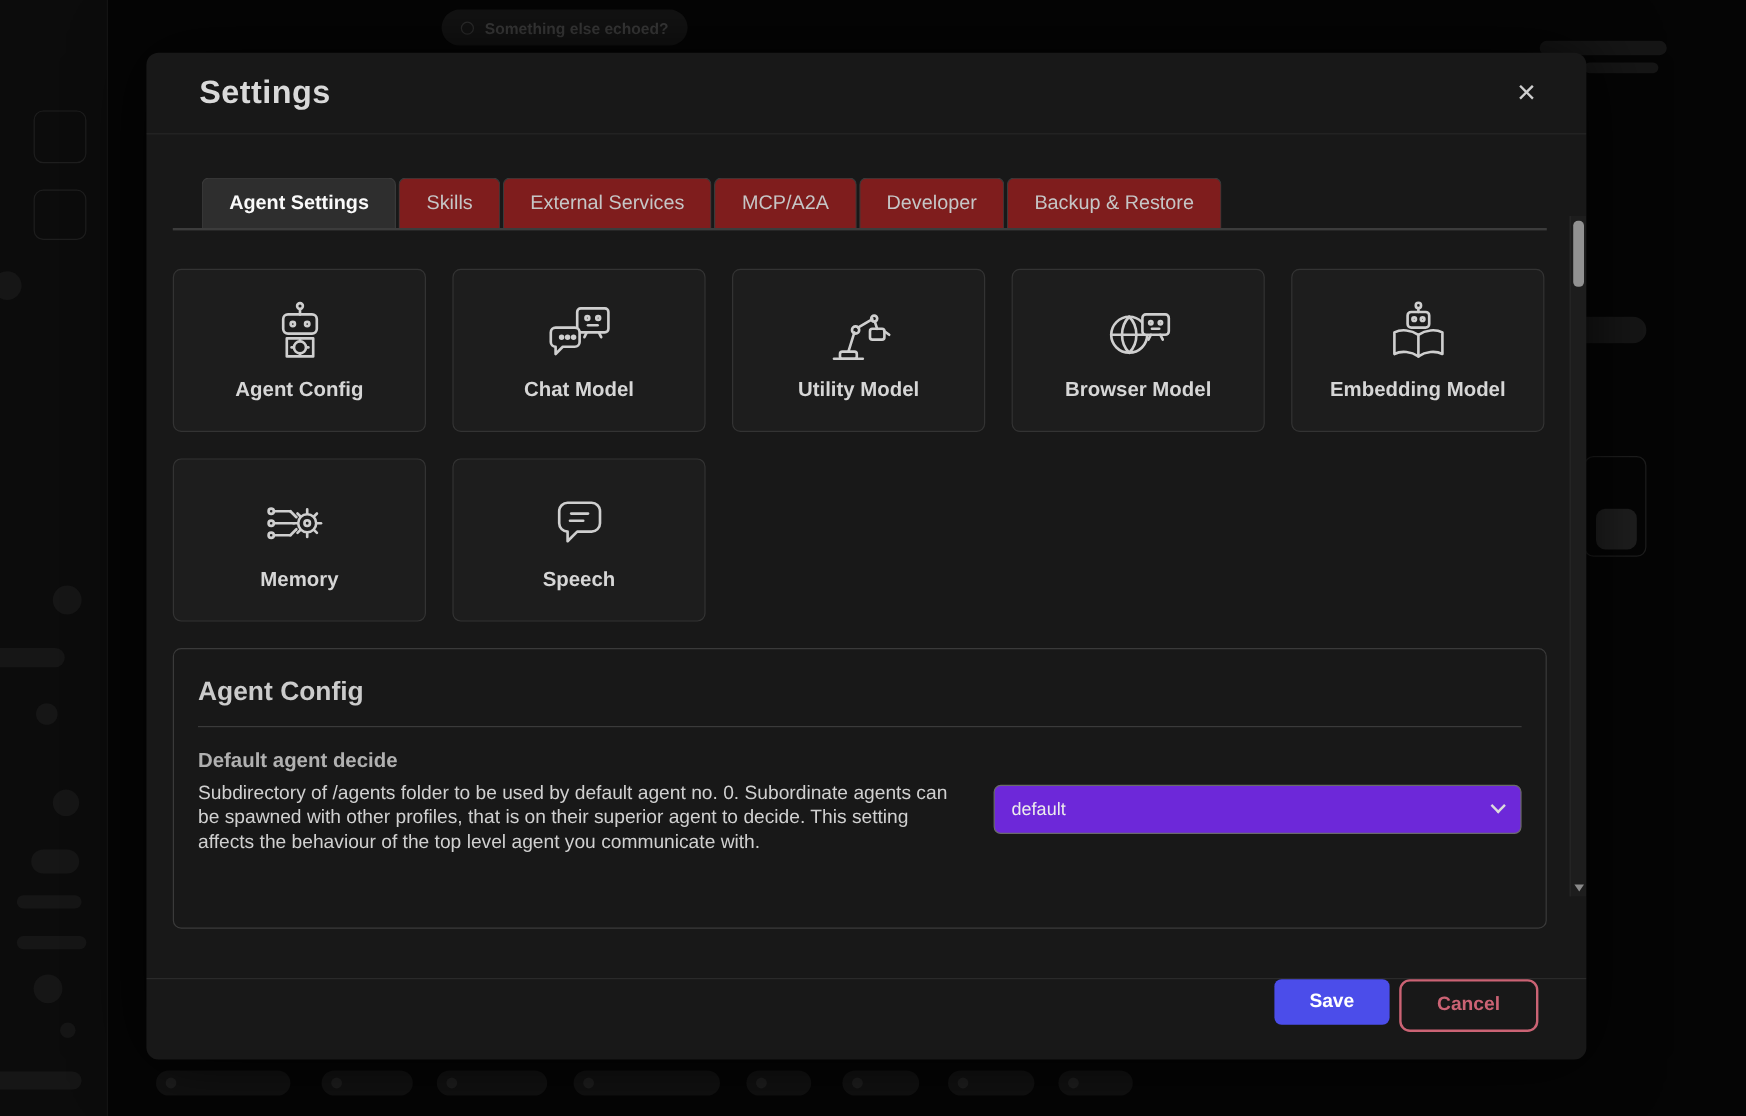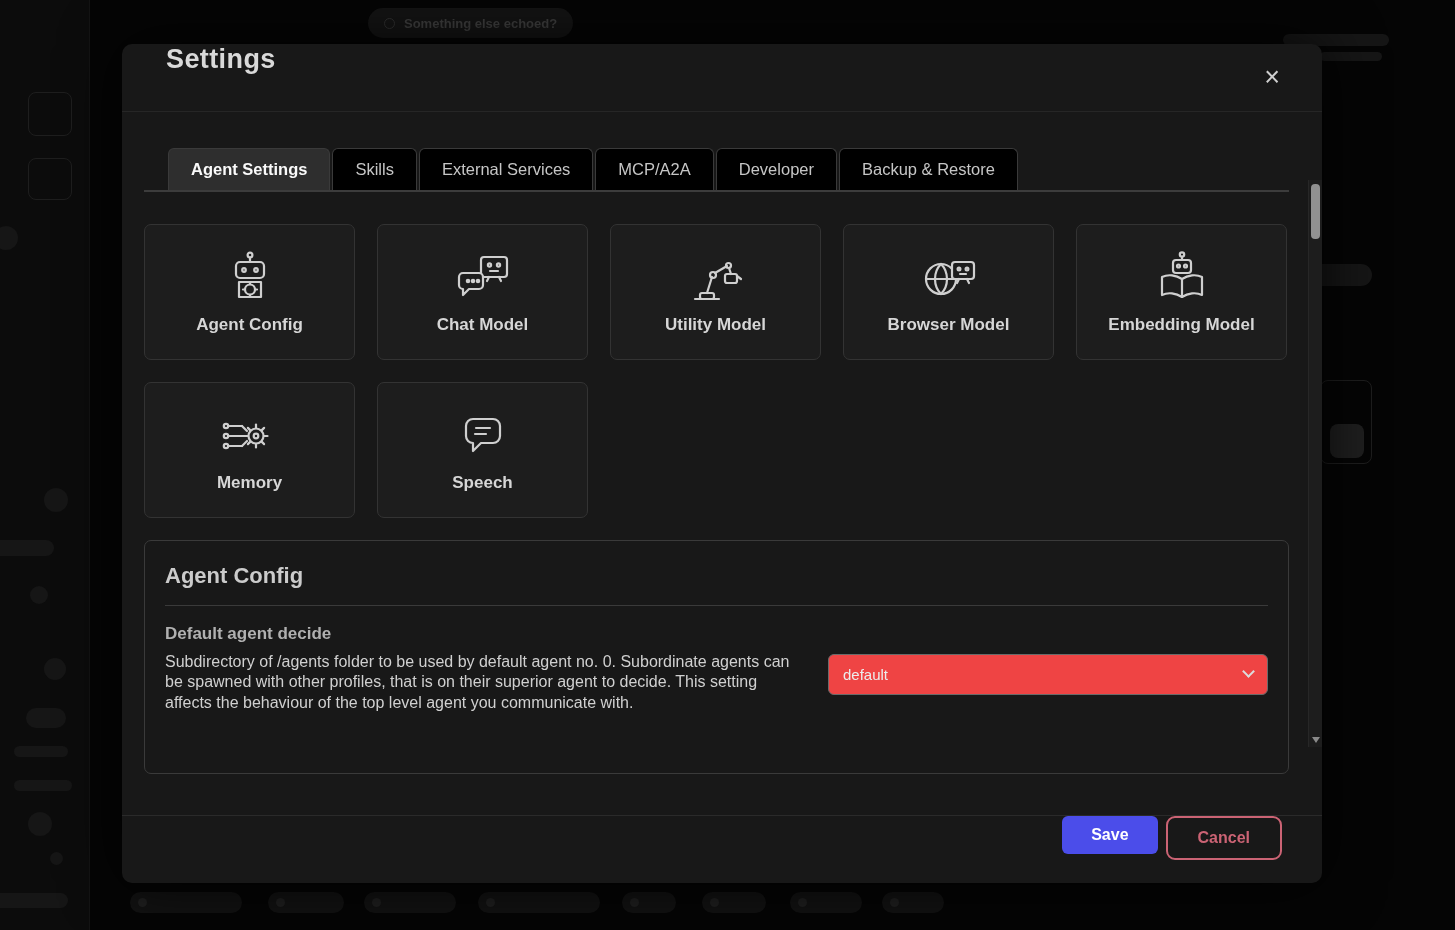--- a/index.html
+++ b/index.html
@@ -18,53 +18,53 @@
   .bg-pill .ring { width:11px; height:11px; border:1.5px solid #303030; border-radius:50%; }
   .bottom-pill { position:absolute; top:892px; height:21px; background:#121212;
                  border-radius:11px; display:flex; align-items:center; padding:0 8px; gap:6px; }
   .bottom-pill .dot { width:9px; height:9px; border-radius:50%; background:#1f1f1f; }
 
   
   .modal { position:absolute; left:122px; top:44px; width:1200px; height:839px;
            background:#181818; border-radius:10px; box-shadow:0 0 60px rgba(0,0,0,.85);
            display:flex; flex-direction:column; overflow:hidden; }
 
-  .modal-header { flex:0 0 68px; display:flex; 
+  .modal-header { flex:0 0 68px; display:flex; align-items:center;
                   justify-content:space-between; padding:0 42px 0 44px;
                   border-bottom:1px solid #262626; }
   .modal-title { font-size:27px; font-weight:bold; color:#d9d9d9; letter-spacing:.4px; }
   .close-btn { background:none; border:none; color:#cfcfcf; font-size:27px;
                line-height:1; cursor:pointer; font-family:inherit; }
 
   .modal-body { flex:1 1 auto; overflow:hidden; padding:36px 33px 0 22px; position:relative; }
 
   .tabs { display:flex; gap:2px; align-items:flex-end; padding-left:24px;
           border-bottom:2px solid #3c3c3c; }
-  .tab { padding:11px 22px; background:#000000; border:1px solid #3a3a3a; border-bottom:none;
+  .tab { padding:11px 22px; background:#7f1d1d; border:1px solid #3a3a3a; border-bottom:none;
          border-radius:6px 6px 0 0; color:#c6c6c6; font-size:16.5px; cursor:pointer;
          font-family:inherit; white-space:nowrap; }
   .tab.active { background:#2e2e2e; color:#fafafa; font-weight:bold; }
 
   .cards { display:flex; flex-wrap:wrap; gap:22px; margin-top:32px; width:1145px; }
   .card { width:211px; height:136px; background:#1d1d1d; border:1px solid #333;
           border-radius:7px; display:flex; flex-direction:column; align-items:center;
           justify-content:center; gap:8px; cursor:pointer; }
   .card svg { display:block; }
   .card-label { color:#d6d6d6; font-weight:bold; font-size:17px; }
 
   .section { margin-top:22px; width:1145px; border:1px solid #3a3a3a; border-radius:7px;
              padding:22px 20px 60px 20px; }
   .section-title { font-size:22px; font-weight:bold; color:#cbcbcb; }
   .section-divider { border:none; border-top:1px solid #3a3a3a; margin:16px 0 18px; }
   .section-subtitle { font-size:17px; color:#d5d5d5; margin-bottom:30px; }
   .field-label { font-size:17px; font-weight:bold; color:#b0b0b0; margin-bottom:8px; }
   .field-row { display:flex; justify-content:space-between; align-items:flex-start; }
   .field-desc { width:632px; font-size:16px; line-height:1.28; color:#d0d0d0; }
   .select-wrap { position:relative; width:440px; margin-top:2px; }
-  .select-wrap select { width:100%; height:41px; background:#ef4444; color:#ececec;
+  .select-wrap select { width:100%; height:41px; background:#6d28d9; color:#ececec;
                         border:1px solid #6a6a6a; border-radius:6px; padding:0 34px 0 14px;
                         font-size:15px; font-family:inherit; appearance:none; -webkit-appearance:none; }
   .select-chevron { position:absolute; right:15px; top:13px; width:9px; height:9px;
                     border-right:2px solid #dcdcdc; border-bottom:2px solid #dcdcdc;
                     transform:rotate(45deg); pointer-events:none; }
 
   .modal-footer { flex:0 0 68px; border-top:1px solid #2a2a2a; display:flex;
                   justify-content:flex-end; gap:8px; padding:0 40px; }
   .save-btn { background:#4b4dea; color:#fff; font-weight:bold; font-size:16px;
               border:none; border-radius:6px; height:38px; padding:0 29px;

